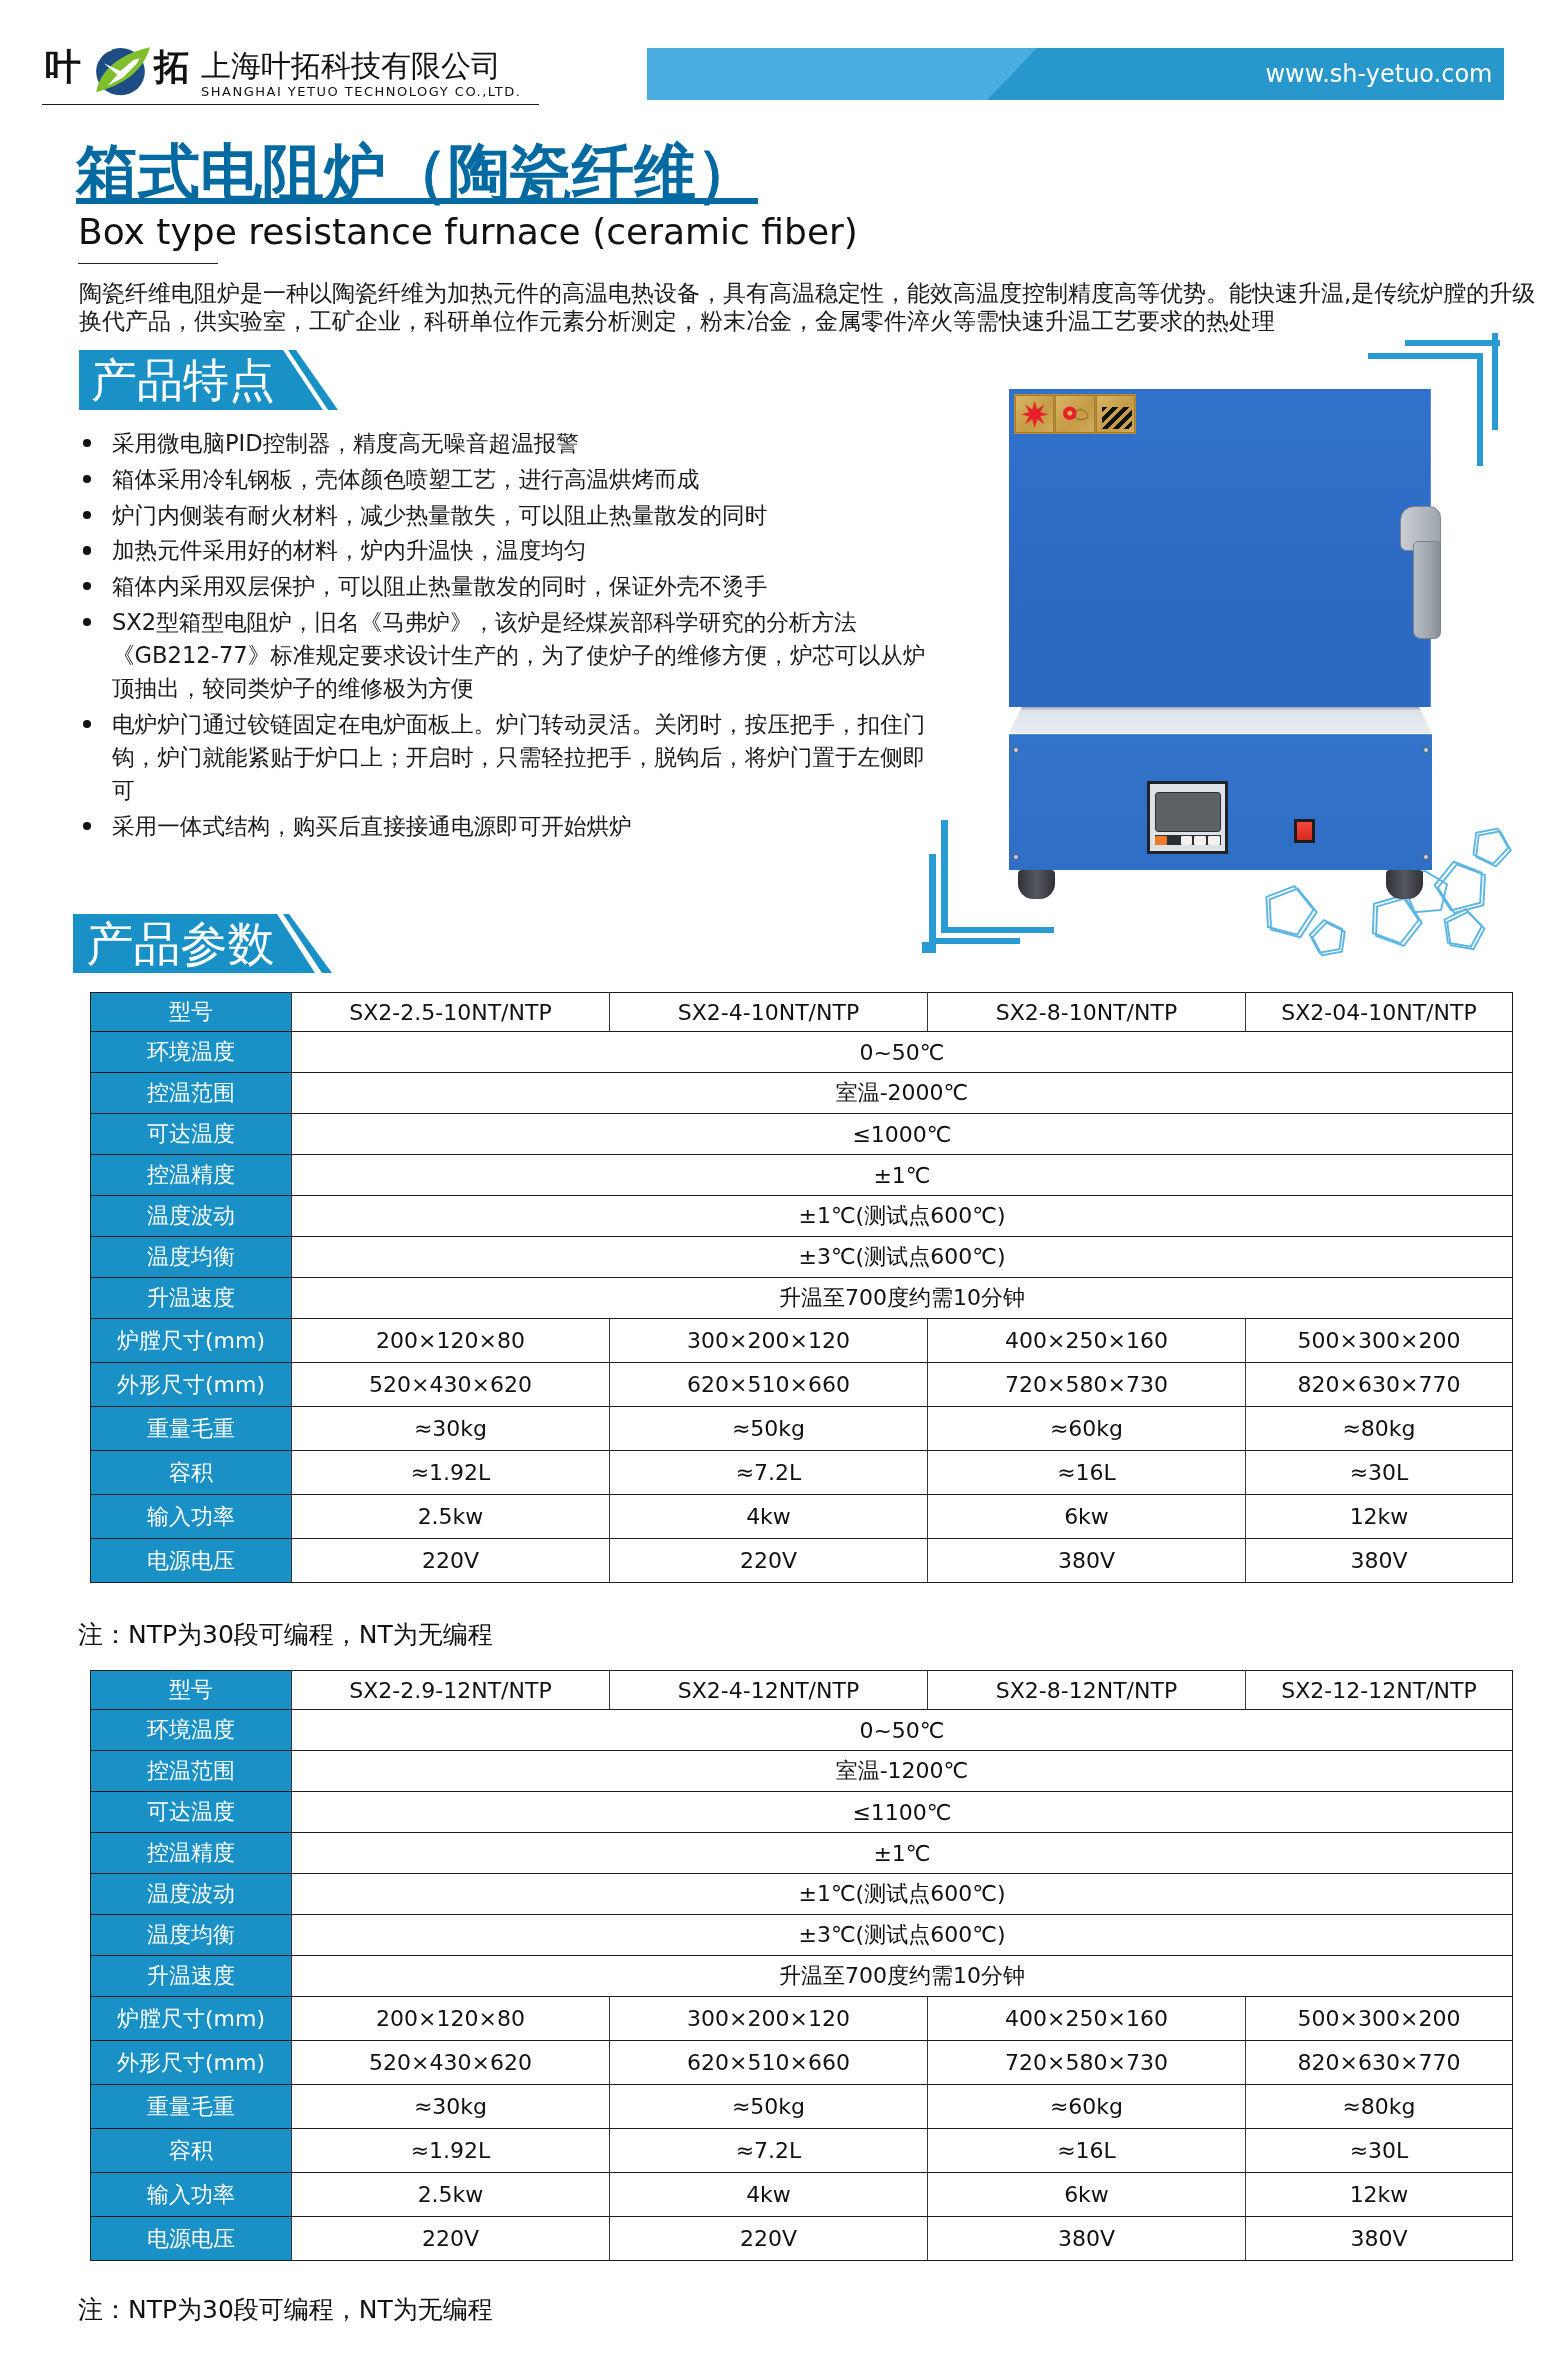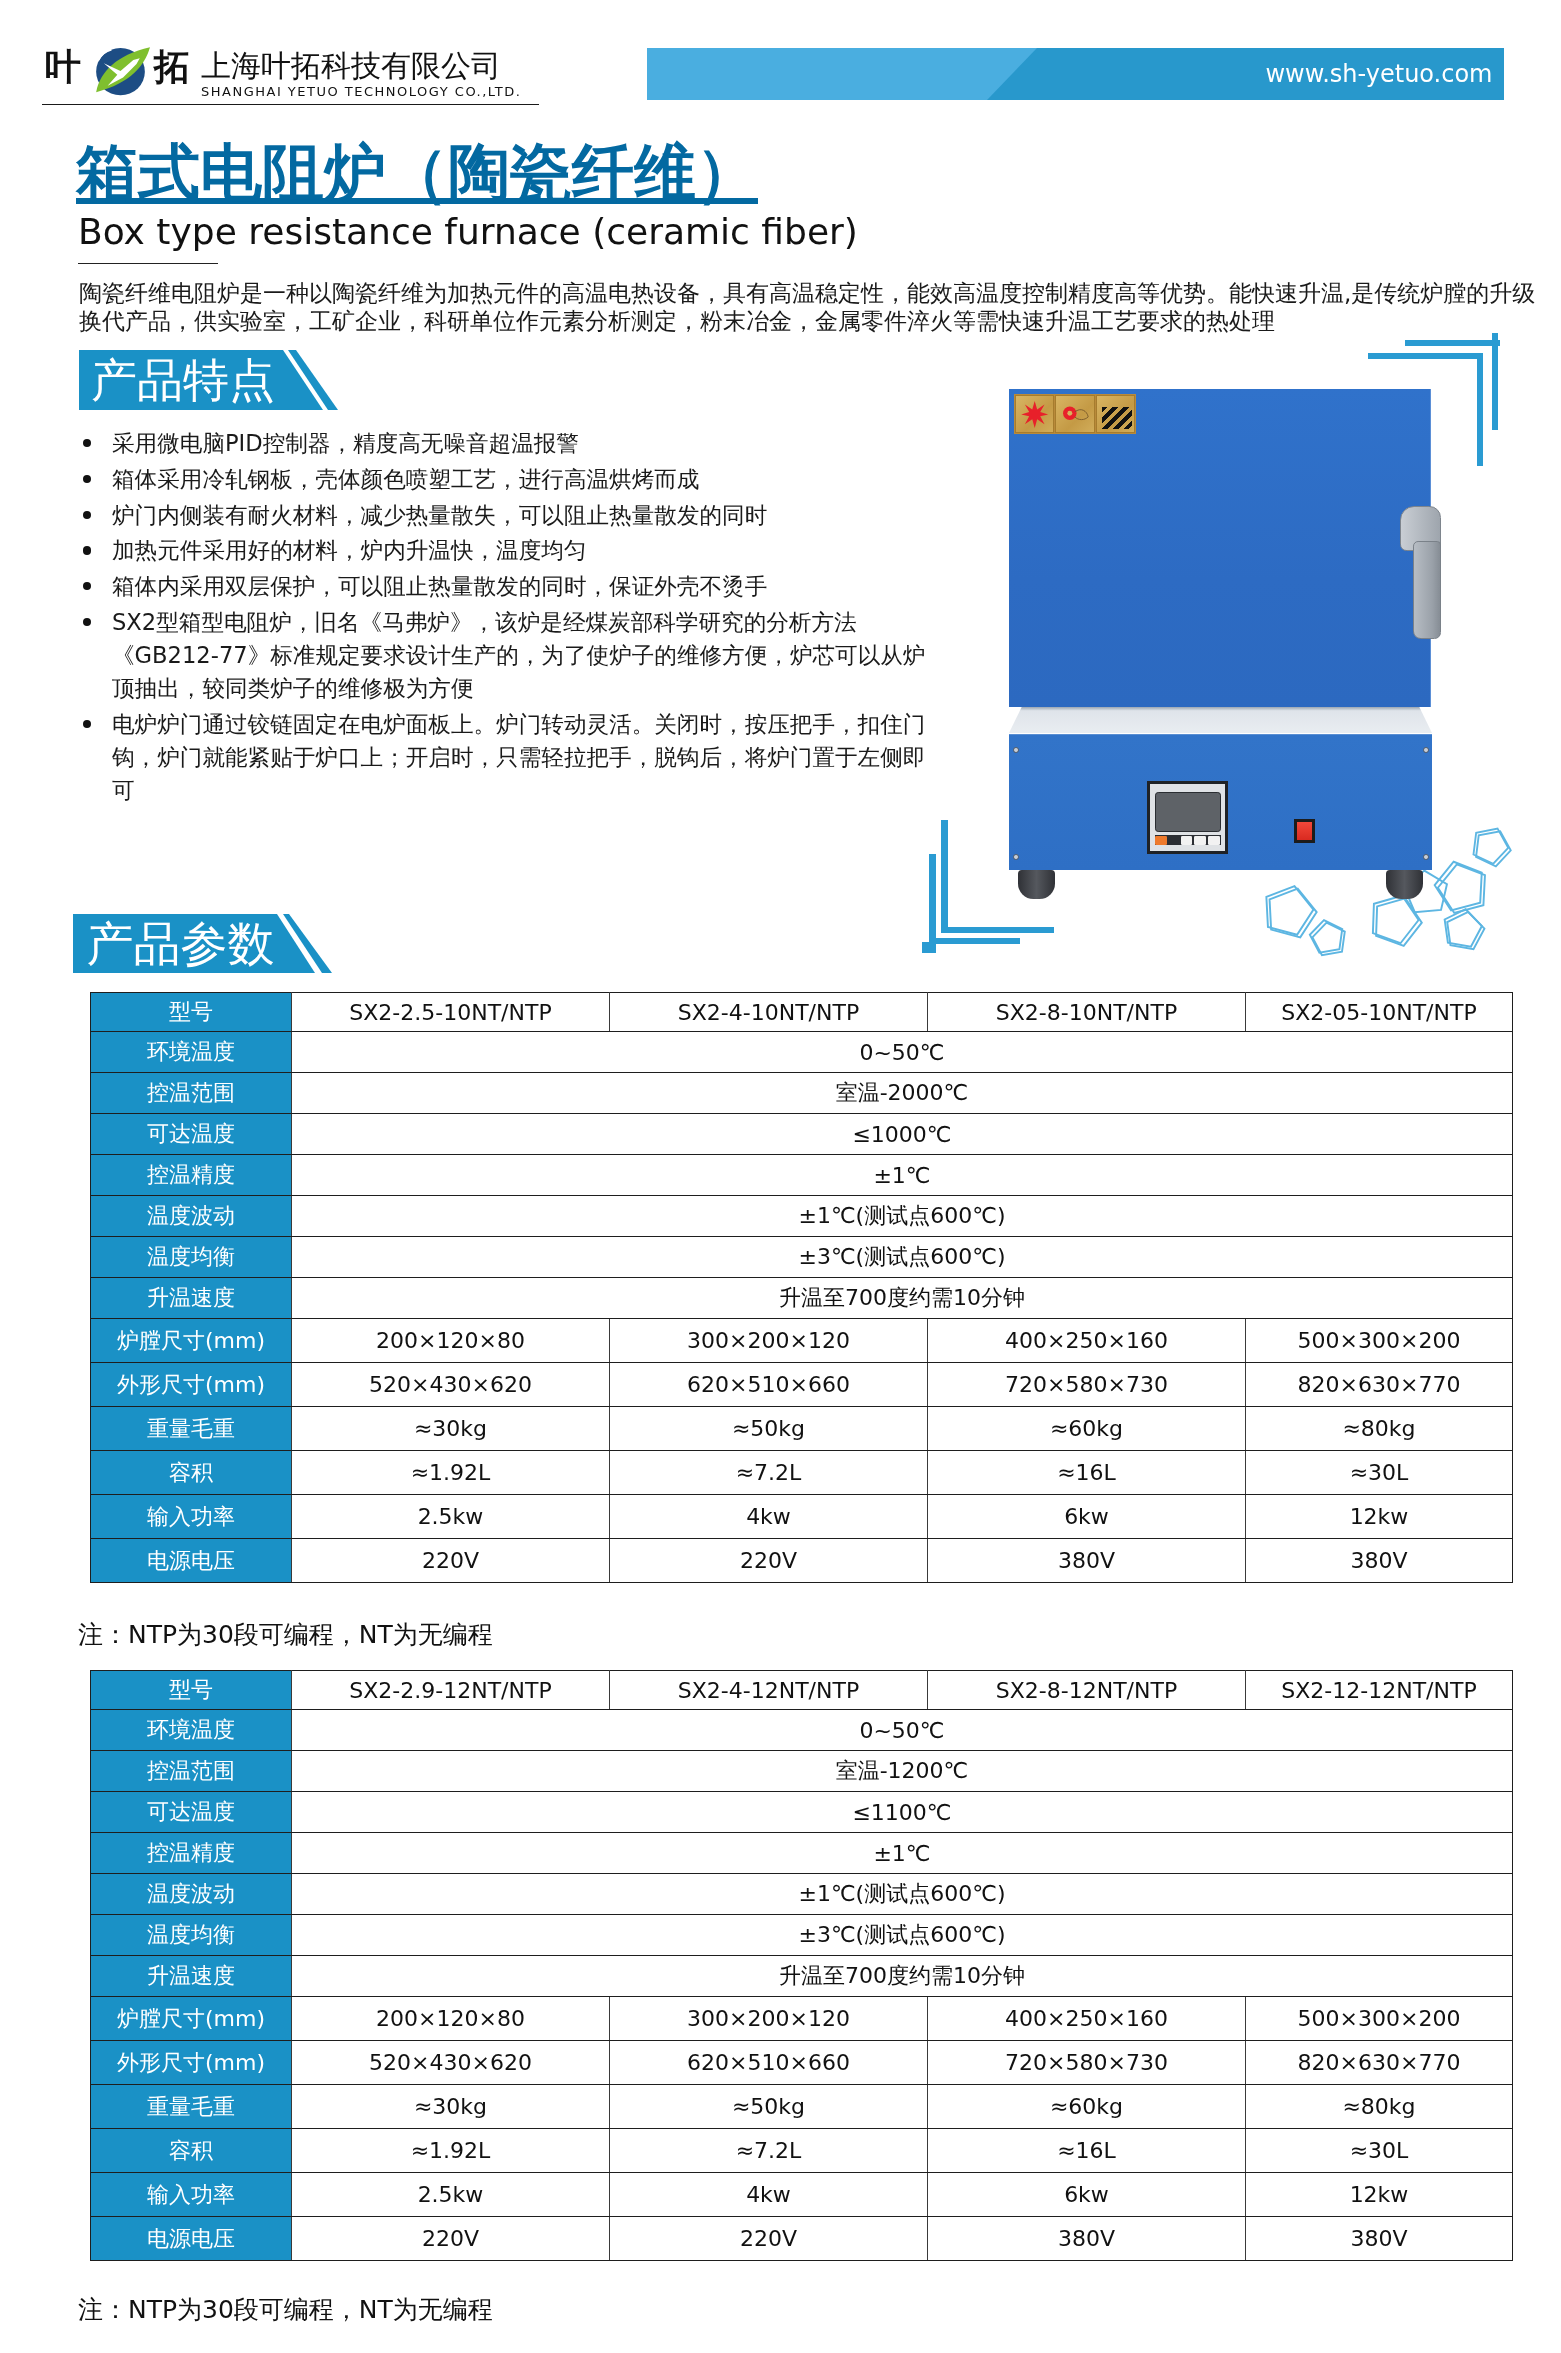--- a/index.html
+++ b/index.html
@@ -217,20 +217,21 @@
   <li><span class="bullet-dot"></span><span>箱体采用冷轧钢板，壳体颜色喷塑工艺，进行高温烘烤而成</span></li>
   <li><span class="bullet-dot"></span><span>炉门内侧装有耐火材料，减少热量散失，可以阻止热量散发的同时</span></li>
   <li><span class="bullet-dot"></span><span>加热元件采用好的材料，炉内升温快，温度均匀</span></li>
   <li><span class="bullet-dot"></span><span>箱体内采用双层保护，可以阻止热量散发的同时，保证外壳不烫手</span></li>
   <li><span class="bullet-dot"></span><span>SX2型箱型电阻炉，旧名《马弗炉》，该炉是经煤炭部科学研究的分析方法
 《GB212-77》标准规定要求设计生产的，为了使炉子的维修方便，炉芯可以从炉
 顶抽出，较同类炉子的维修极为方便</span></li>
   <li><span class="bullet-dot"></span><span>电炉炉门通过铰链固定在电炉面板上。炉门转动灵活。关闭时，按压把手，扣住门
 钩，炉门就能紧贴于炉口上；开启时，只需轻拉把手，脱钩后，将炉门置于左侧即
 可</span></li>
+  <li><span class="bullet-dot"></span><span>采用一体式结构，购买后直接接通电源即可开始烘炉</span></li>
 </ul>
 
 <div class="photo-layer">
 
   <div class="bracket" style="left:1405px;top:340px;width:95px;height:6.4px"></div>
   <div class="bracket" style="left:1492px;top:333px;width:6.4px;height:97px"></div>
   <div class="bracket" style="left:1368px;top:353px;width:115px;height:5.8px"></div>
   <div class="bracket" style="left:1477px;top:353px;width:5.8px;height:113px"></div>
   <div class="bracket" style="left:941px;top:820px;width:7px;height:113px"></div>
   <div class="bracket" style="left:941px;top:927px;width:113px;height:5.8px"></div>
@@ -316,21 +317,21 @@
       <col style="width:318px">
       <col style="width:318px">
       <col style="width:267px">
     </colgroup>
   <tbody>
       <tr class="hdr">
     <td class="lab">型号</td>
     <td>SX2-2.5-10NT/NTP</td>
     <td>SX2-4-10NT/NTP</td>
     <td>SX2-8-10NT/NTP</td>
-    <td>SX2-05-10NT/NTP</td>
+    <td>SX2-04-10NT/NTP</td>
   </tr>
   <tr class="common">
     <td class="lab">环境温度</td>
     <td colspan="4">0~50℃</td>
   </tr>
   <tr class="common">
     <td class="lab">控温范围</td>
     <td colspan="4">室温-2000℃</td>
   </tr>
   <tr class="common">

